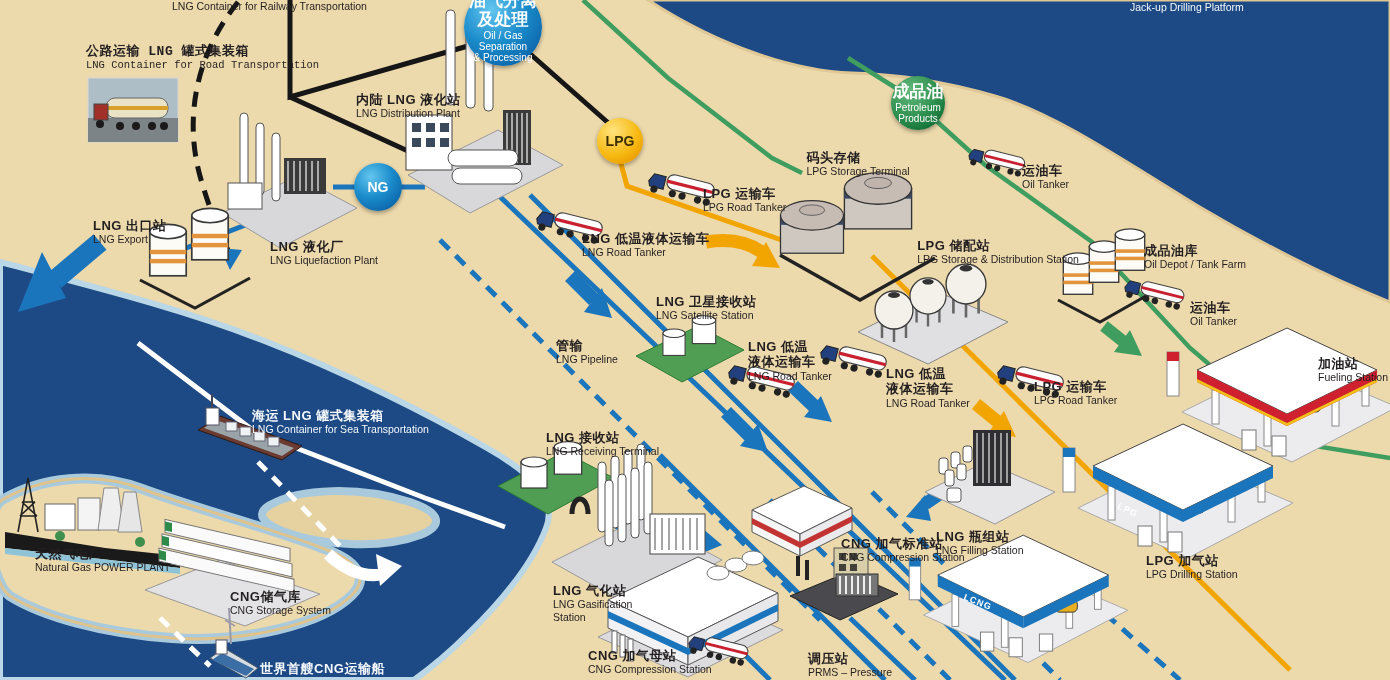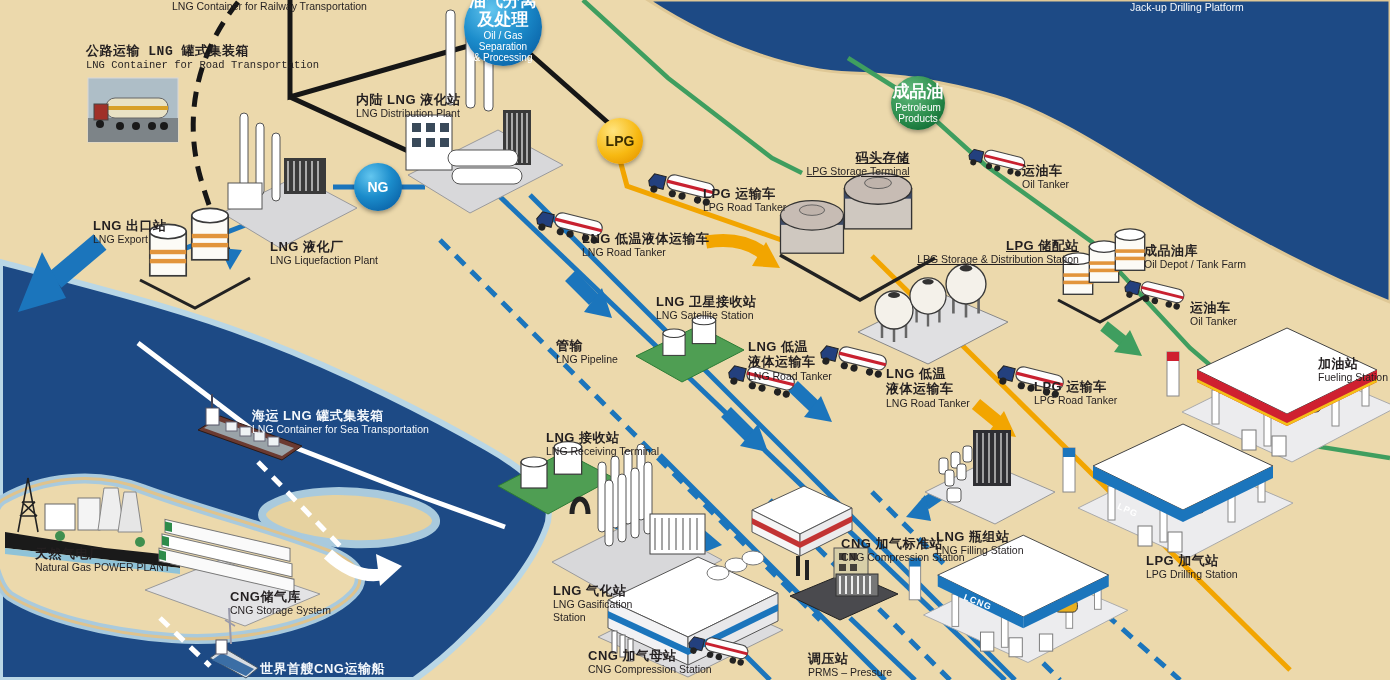--- a/index.html
+++ b/index.html
@@ -3,21 +3,21 @@
 <meta charset="utf-8">
 <style>
   html,body{margin:0;padding:0;background:#222;}
   #scene{position:relative;width:1390px;height:680px;overflow:hidden;
          font-family:"Liberation Sans","DejaVu Sans",sans-serif;background:#a16207;}
   #bg{position:absolute;left:0;top:0;}
   .label{position:absolute;color:#231f20;line-height:1.18;white-space:nowrap;z-index:20;}
   .label .zh{font-weight:bold;font-size:13px;letter-spacing:.5px;}
   .label .en{font-size:10.5px;}
   .label.light{color:#f4f8fc;}
-  .label.center{transform:translateX(-50%);text-align:right;text-decoration:underline;}
+  .label.center{transform:translateX(-50%);text-align:left;}
   .hub{position:absolute;border-radius:50%;display:flex;flex-direction:column;
        align-items:center;justify-content:center;text-align:center;color:#fff;z-index:25;
        box-shadow:0 2px 4px rgba(0,0,0,.35);}
   .hub .zh{font-weight:bold;font-size:17px;line-height:1.15;}
   .hub .en{font-size:10px;line-height:1.12;}
   .hub.simple .zh{font-size:14px;}
   .hub.blue{background:radial-gradient(circle at 35% 28%,#63c6ef 0%,#1b8ccb 45%,#0c67ab 80%);}
   .hub.yellow{background:radial-gradient(circle at 35% 28%,#ffe47e 0%,#f7b912 55%,#e89a00 85%);color:#3c2e00;}
   .hub.green{background:radial-gradient(circle at 35% 28%,#63b97c 0%,#2b8d4c 55%,#0f6b33 85%);}
   .sign{position:absolute;color:#fff;font-weight:bold;font-size:9px;letter-spacing:1px;z-index:22;}

